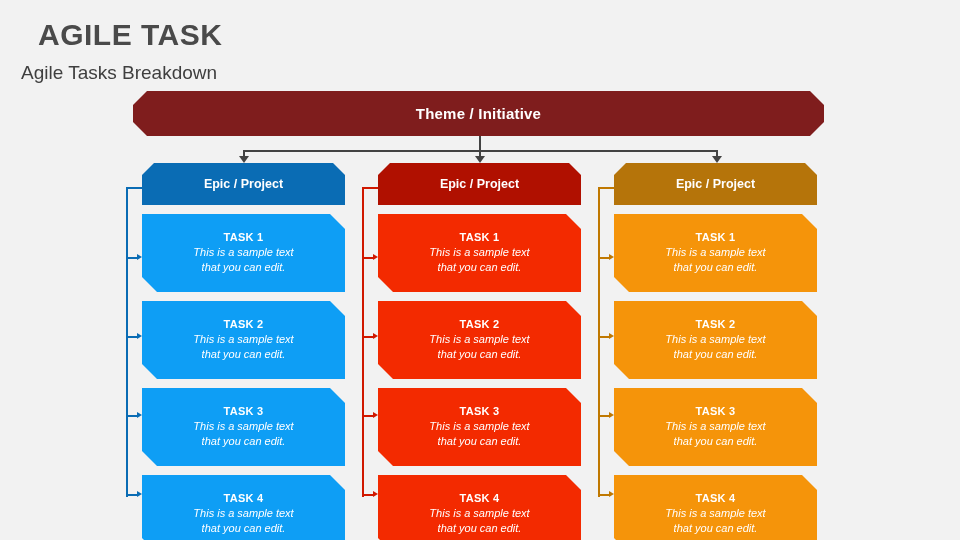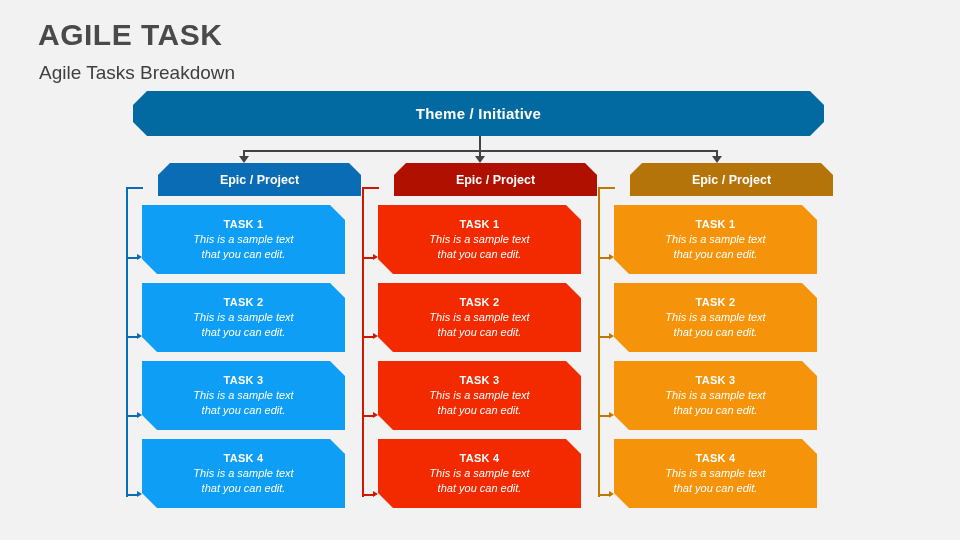--- a/index.html
+++ b/index.html
@@ -10,28 +10,28 @@
     position:relative;
   }
 
   
   #slide-title {
     position:absolute; left:38px; top:18px;
     font-size:30px; font-weight:bold; letter-spacing:0.5px;
     color:#4a4a4a;
   }
   #slide-subtitle {
-    position:absolute; left:39px; top:62px;
+    position:absolute; left:21px; top:62px;
     font-size:19px; color:#3f3f3f; font-weight:normal;
   }
 
   
   #theme-banner {
     position:absolute; left:133px; top:91px; width:691px; height:45px;
-    background:#0369a1;
+    background:#7f1d1d;
     clip-path:polygon(14px 0, calc(100% - 14px) 0, 100% 14px,
                       100% calc(100% - 14px), calc(100% - 14px) 100%,
                       14px 100%, 0 calc(100% - 14px), 0 14px);
     display:flex; align-items:center; justify-content:center;
   }
   #theme-banner .banner-text {
     color:#ffffff; font-size:15px; font-weight:bold; letter-spacing:0.2px;
   }
 
   
@@ -42,33 +42,32 @@
     border-top:7px solid #434343;
   }
 
   
   .column { position:absolute; top:163px; width:203px; }
   #column-blue   { left:142px; }
   #column-red    { left:378px; }
   #column-orange { left:614px; }
 
   .epic-header {
-    position:relative; height:33px; width:203px;
+    position:relative; height:42px; width:203px;
     clip-path:polygon(12px 0, calc(100% - 12px) 0, 100% 12px,
                       100% 100%, 0 100%, 0 12px);
     display:flex; align-items:center; justify-content:center;
     filter:drop-shadow(1.5px 2px 1px rgba(0,0,0,0.30));
-    margin-left:16px;
   }
   .epic-header .epic-text {
     color:#ffffff; font-size:12.5px; font-weight:bold;
   }
 
   .task-card {
-    position:relative; width:203px; height:69px; margin-top:9px;
+    position:relative; width:203px; height:78px; margin-top:9px;
     clip-path:polygon(0 0, calc(100% - 15px) 0, 100% 15px,
                       100% 100%, 15px 100%, 0 calc(100% - 15px));
     display:flex; flex-direction:column; align-items:center;
     justify-content:center; text-align:center;
     filter:drop-shadow(1.5px 2px 1px rgba(0,0,0,0.30));
   }
   .task-card .task-title {
     color:#ffffff; font-size:11px; font-weight:bold; letter-spacing:0.3px;
     margin-bottom:2px;
   }

